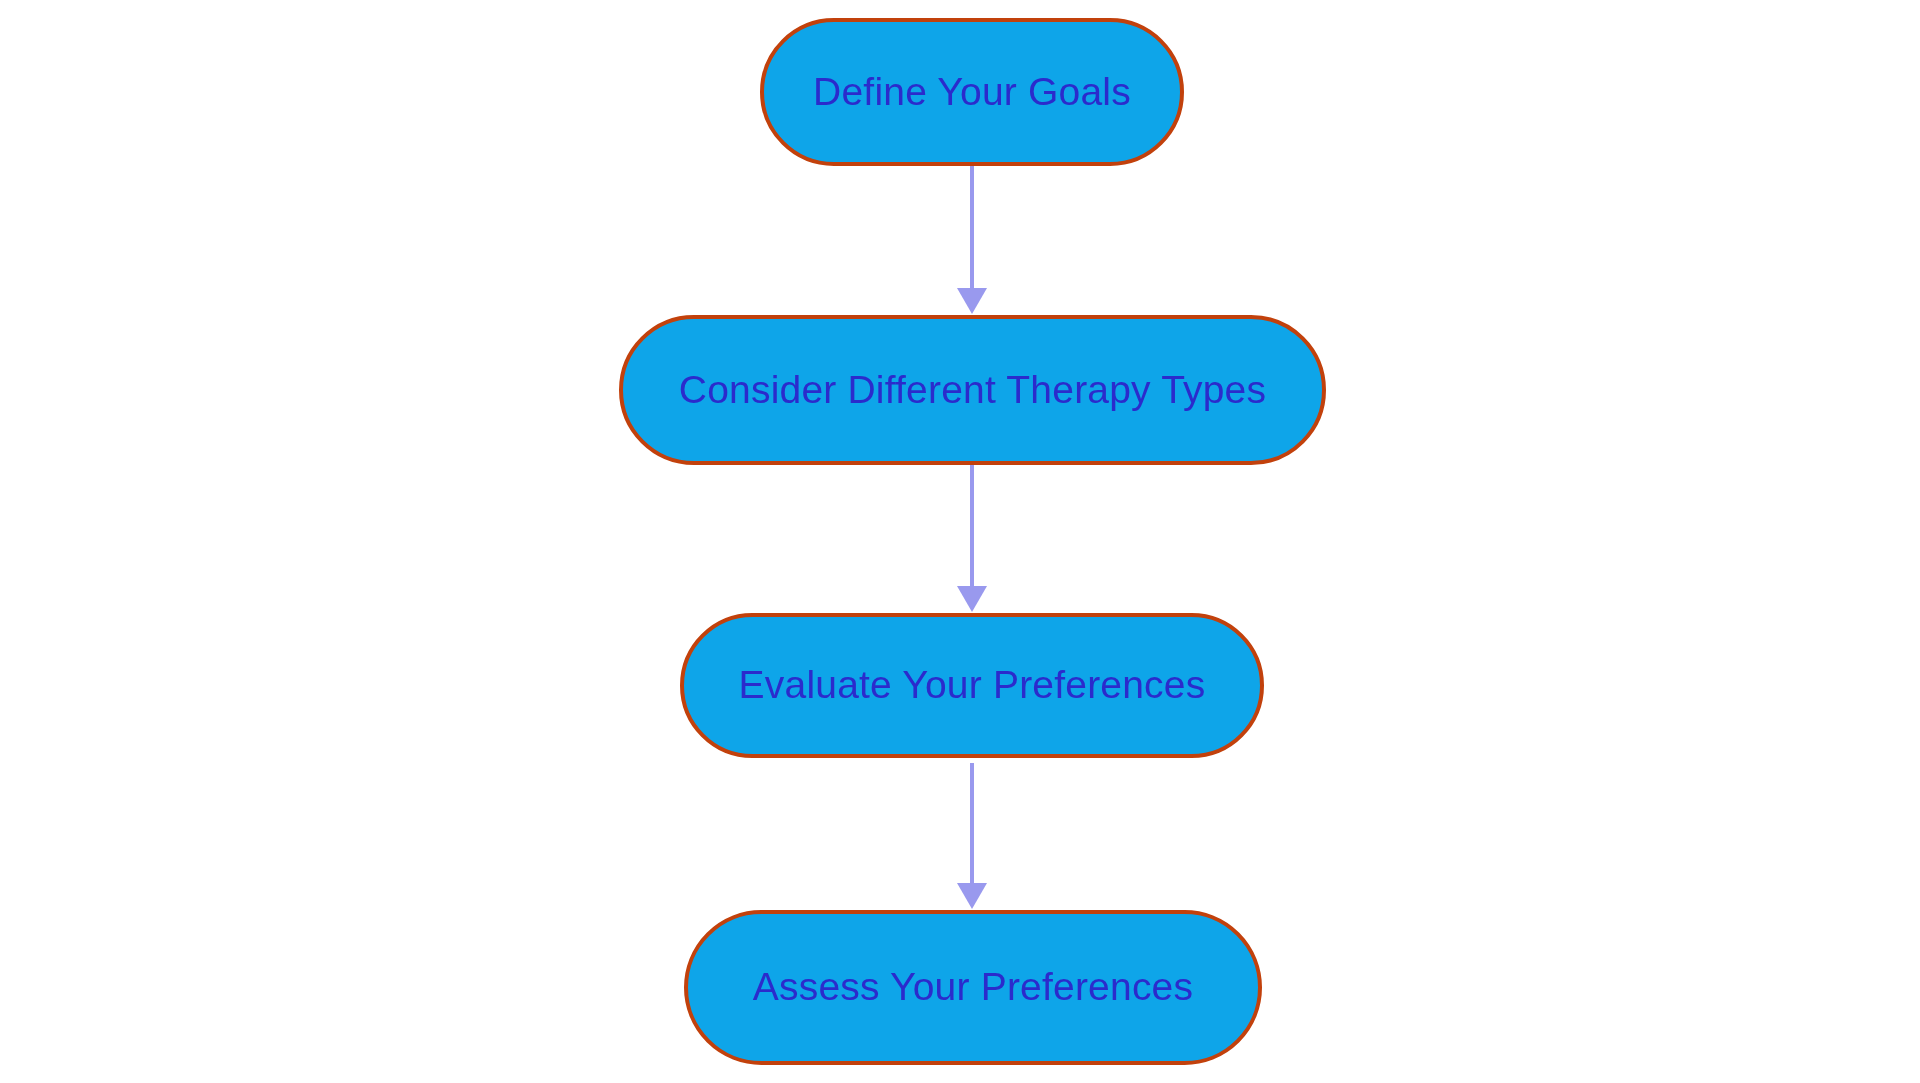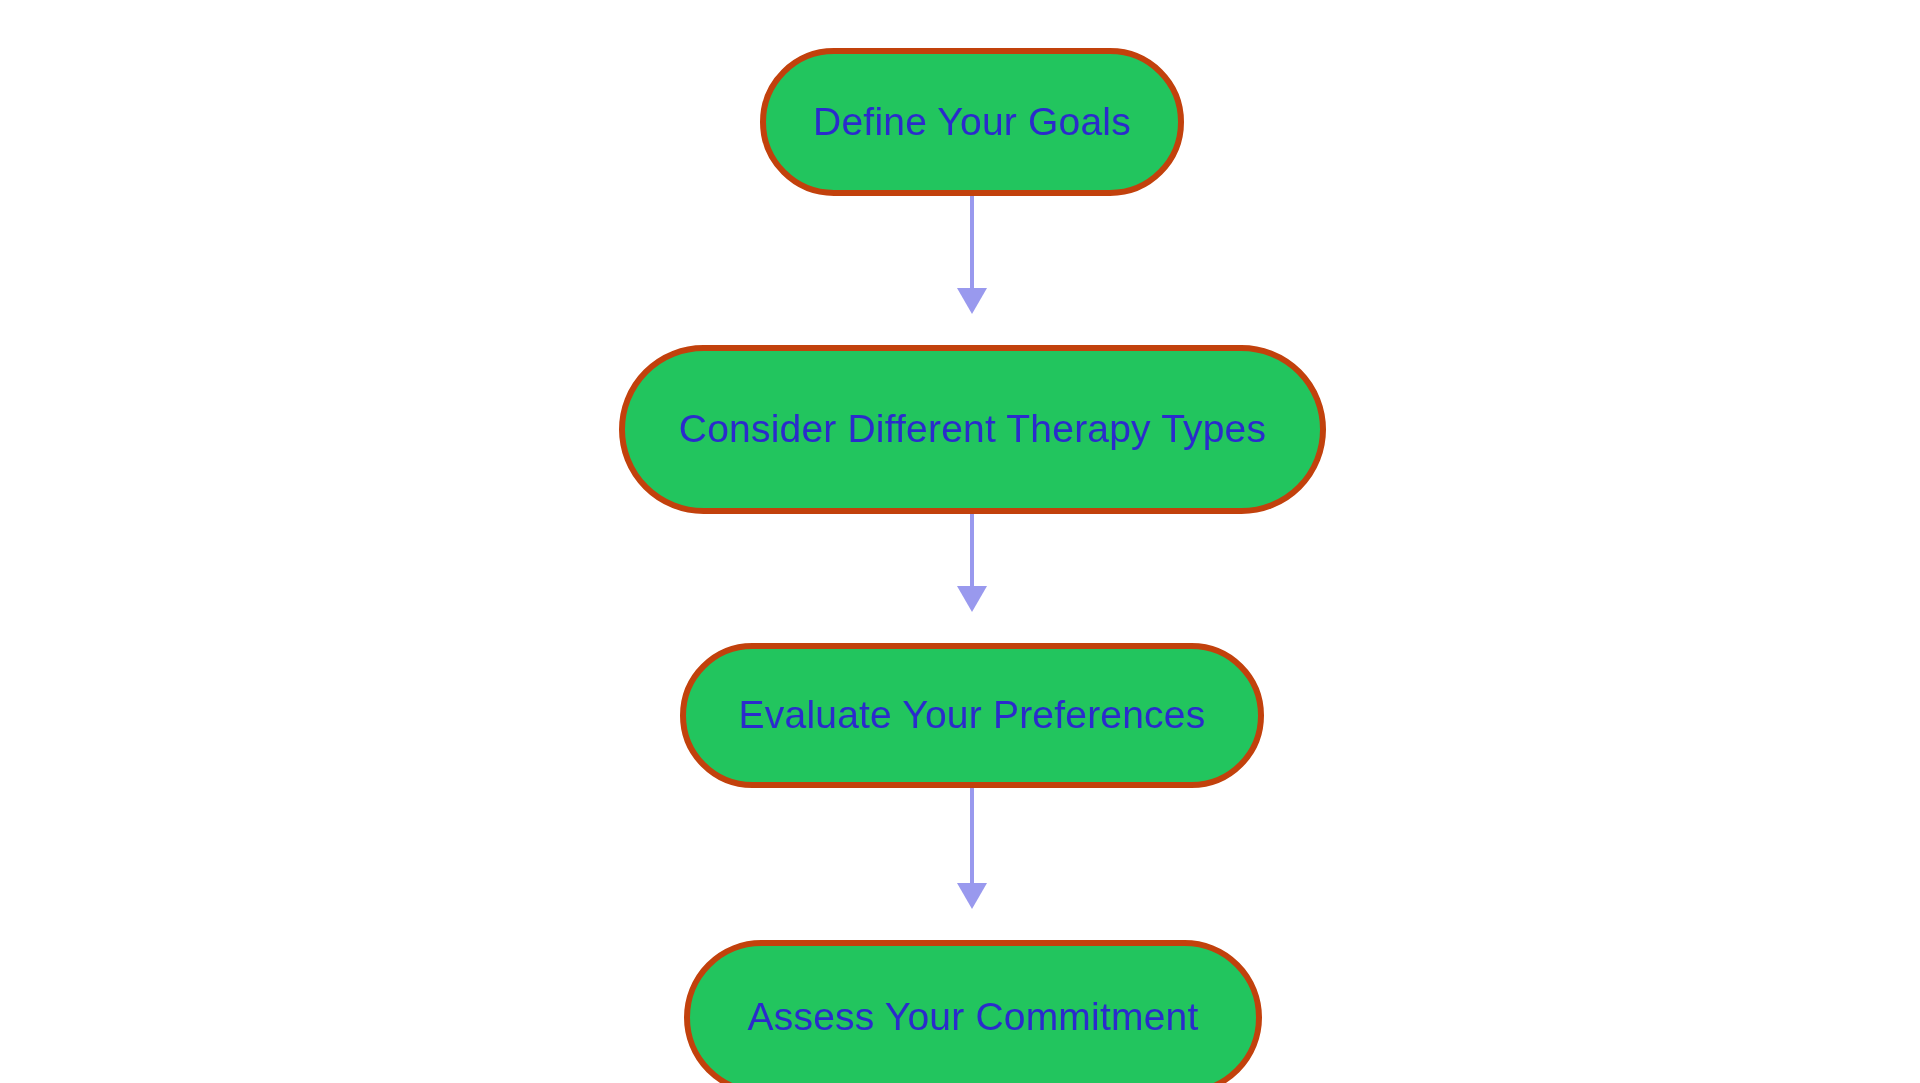--- a/index.html
+++ b/index.html
@@ -22,39 +22,38 @@
     background: #ffffff;
   }
 
   
   .node {
     position: absolute;
     box-sizing: border-box;
     display: flex;
     align-items: center;
     justify-content: center;
-    background: #22c55e;
-    border: 6px solid #c2410c;
+    background: #0ea5e9;
+    border: 4px solid #c2410c;
     border-radius: 9999px;
     color: #2b2bcc;
     text-align: center;
     white-space: nowrap;
-    margin-top: 30px;
   }
   .node-label {
     color: #2b2bcc;
     font-size: 39px;
     font-weight: 400;
     letter-spacing: 0.2px;
     line-height: 1.1;
     white-space: nowrap;
   }
 
   #node-0 { left: 760px;  top: 18px;   width: 424px; height: 148px; }
-  #node-1 { left: 619px;  top: 315px;  width: 707px; height: 169px; }
+  #node-1 { left: 619px;  top: 315px;  width: 707px; height: 150px; }
   #node-2 { left: 680px;  top: 613px;  width: 584px; height: 145px; }
   #node-3 { left: 684px;  top: 910px;  width: 578px; height: 155px; }
 
   
   .edge {
     position: absolute;
     left: 0;
     top: 0;
     overflow: visible;
     pointer-events: none;
@@ -95,16 +94,16 @@
 
   <div class="node" id="node-1">
     <span class="node-label">Consider Different Therapy Types</span>
   </div>
 
   <div class="node" id="node-2">
     <span class="node-label">Evaluate Your Preferences</span>
   </div>
 
   <div class="node" id="node-3">
-    <span class="node-label">Assess Your Commitment</span>
+    <span class="node-label">Assess Your Preferences</span>
   </div>
 
 </div>
 
 </body></html>

